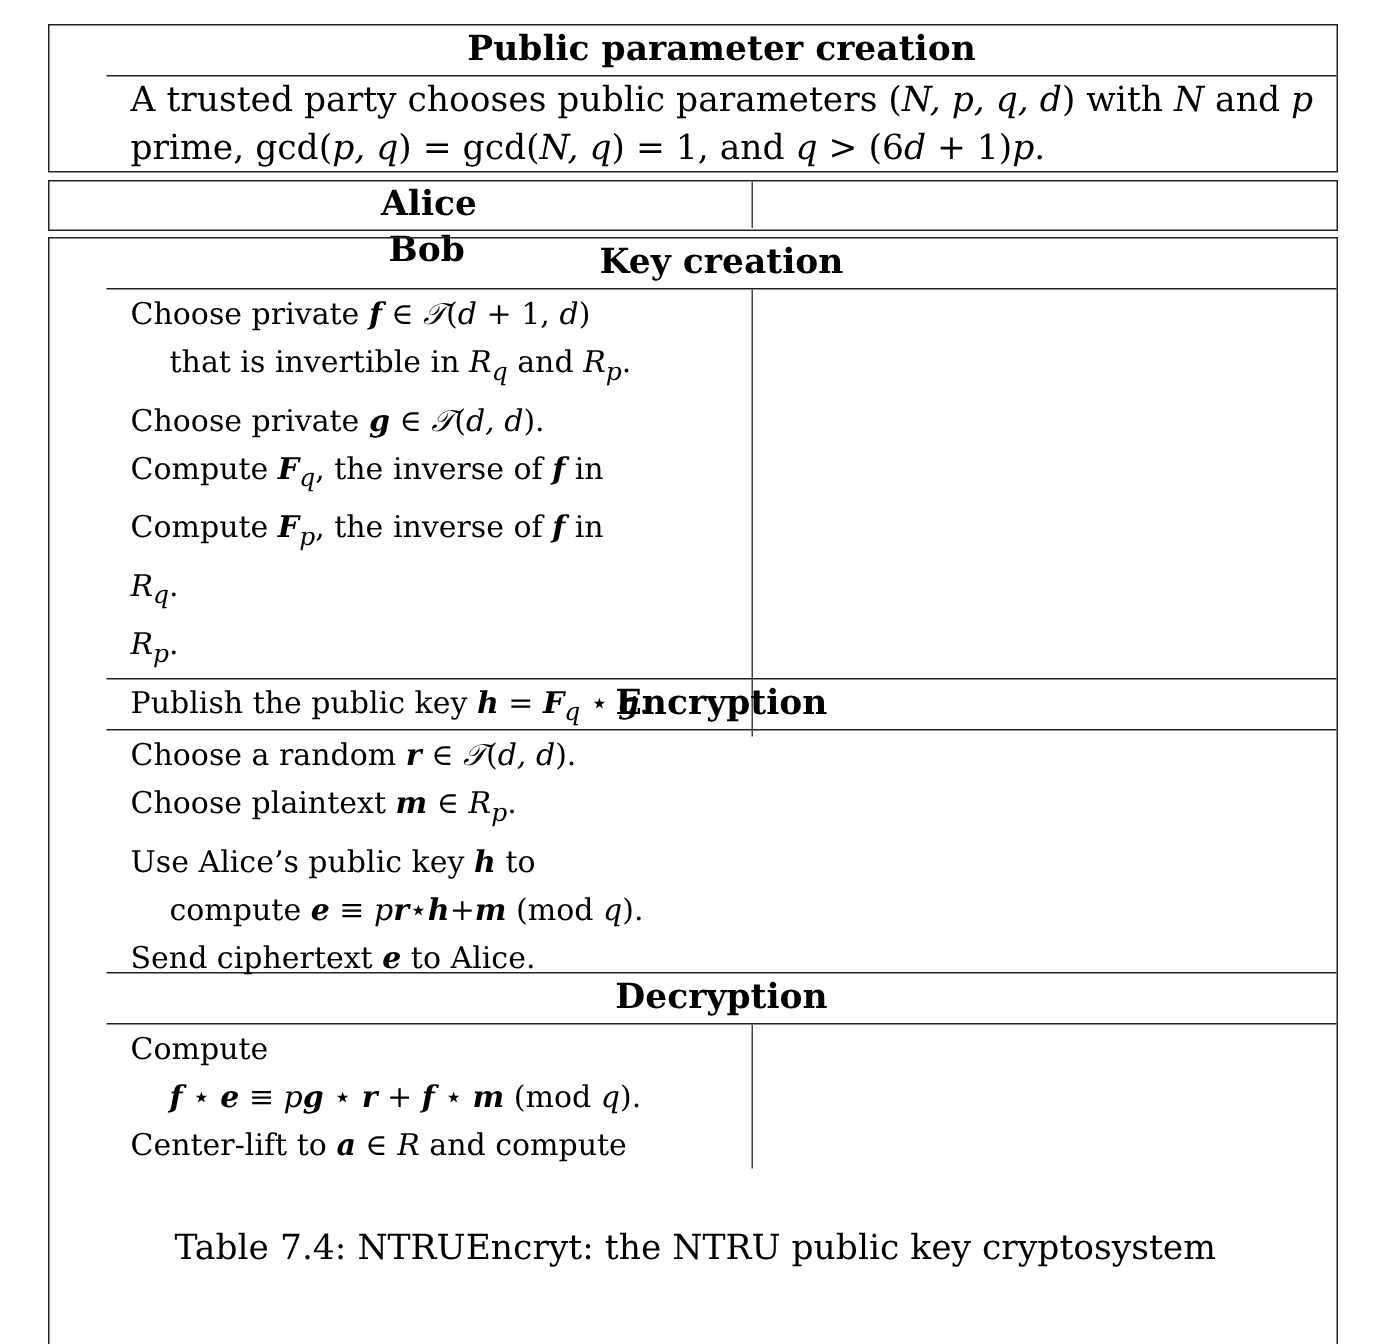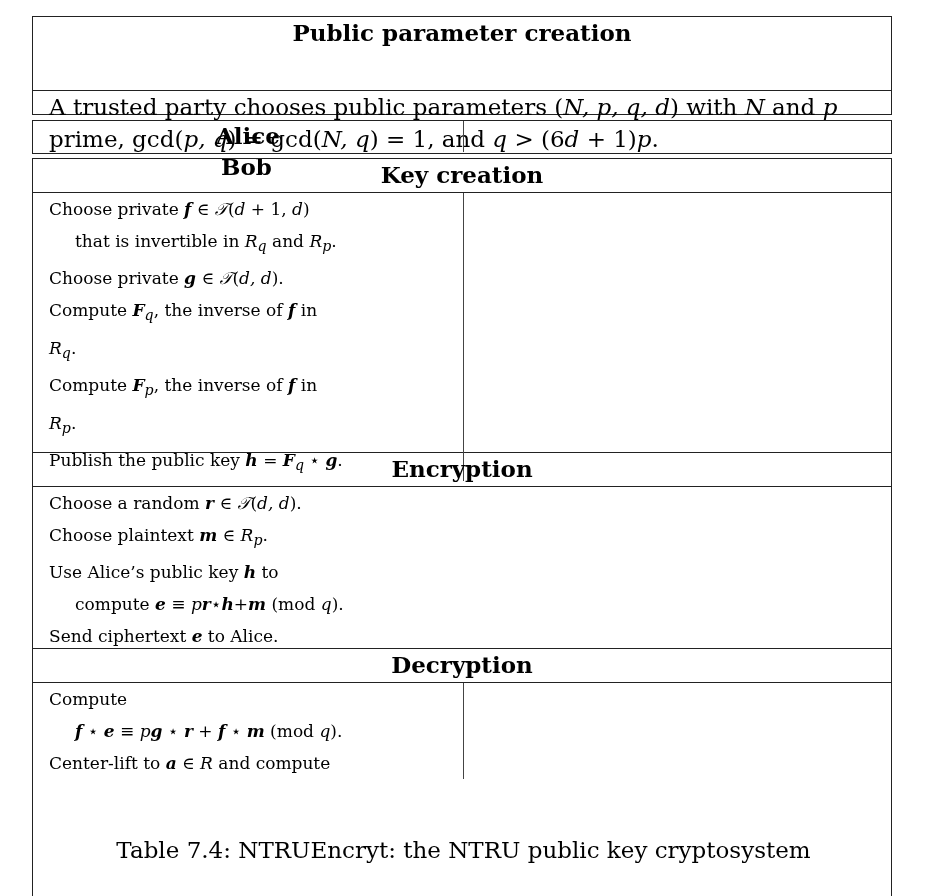--- a/index.html
+++ b/index.html
@@ -1,31 +1,31 @@
 <!DOCTYPE html>
 <html><head>
 <meta charset="utf-8">
 <style>
   html, body { margin: 0; padding: 0; background: #ffffff; }
   body { width: 927px; height: 896px; position: relative; overflow: hidden;
          font-family: "DejaVu Serif", "Liberation Serif", serif; color: #000; }
-  .box { position: absolute; left: 32px; width: 860px; border: 1.3px solid #222; box-sizing: border-box; }
+  .box { position: absolute; left: 32px; width: 860px; border: 1.3px solid #222; box-sizing: border-box; padding-left: 38px; }
   .hdr { font-weight: bold; text-align: center; font-size: 23px; line-height: 32px; height: 33px; }
   .rule { border-top: 1.3px solid #222; }
   .row { display: flex; flex-direction: column; }
   .col { box-sizing: border-box; }
   .colL { width: 431px; border-right: 1.3px solid #444; }
   .colR { width: 427px; }
-  .cell { font-size: 17px; line-height: 32px; padding: 0 12px 0 16px; }
+  .cell { font-size: 20px; line-height: 32px; padding: 0 12px 0 16px; }
   .ind { padding-left: 26px; }
-  .params { font-size: 23px; line-height: 32px; padding: 0 12px 0 16px; height: 64px; margin-top: 40px; }
+  .params { font-size: 23px; line-height: 32px; padding: 0 12px 0 16px; height: 64px; }
   .line { white-space: nowrap; }
   .m { font-style: italic; }
   .b { font-weight: bold; font-style: italic; }
-  .caption { position: absolute; left: 0; width: 927px; top: 835px; text-align: center; font-size: 23px; line-height: 30px; }
+  .caption { position: absolute; left: 0; width: 927px; top: 817px; text-align: center; font-size: 23px; line-height: 30px; }
 </style>
 </head>
 <body>
 
 <div class="box" style="top:16px; height:99px;">
   <div class="hdr">Public parameter creation</div>
   <div class="rule params">
     <div class="line">A trusted party chooses public parameters (<span class="m">N, p, q, d</span>) with <span class="m">N</span> and <span class="m">p</span></div>
     <div class="line">prime, gcd(<span class="m">p, q</span>) = gcd(<span class="m">N, q</span>) = 1, and <span class="m">q</span> &gt; (6<span class="m">d</span> + 1)<span class="m">p</span>.</div>
   </div>
@@ -39,22 +39,22 @@
 </div>
 
 <div class="box" style="top:158px; height:824px;">
   <div class="hdr">Key creation</div>
   <div class="row rule" style="height:259px;">
     <div class="col colL cell">
       <div class="line">Choose private <span class="b">f</span> ∈ <span class="m">𝒯</span>(<span class="m">d</span> + 1, <span class="m">d</span>)</div>
       <div class="line ind">that is invertible in <span class="m">R<sub>q</sub></span> and <span class="m">R<sub>p</sub></span>.</div>
       <div class="line">Choose private <span class="b">g</span> ∈ <span class="m">𝒯</span>(<span class="m">d, d</span>).</div>
       <div class="line">Compute <span class="b">F</span><sub class="m">q</sub>, the inverse of <span class="b">f</span> in</div>
+      <div class="line">Compute <span class="b">F</span><sub class="m">p</sub>, the inverse of <span class="b">f</span> in</div>
       <div class="line"><span class="m">R<sub>q</sub></span>.</div>
-      <div class="line">Compute <span class="b">F</span><sub class="m">p</sub>, the inverse of <span class="b">f</span> in</div>
       <div class="line"><span class="m">R<sub>p</sub></span>.</div>
       <div class="line">Publish the public key <span class="b">h</span> = <span class="b">F</span><sub class="m">q</sub> ⋆ <span class="b">g</span>.</div>
     </div>
     <div class="col colR cell"></div>
   </div>
 
   <div class="hdr rule">Encryption</div>
   <div class="row rule" style="height:161px;">
     <div class="col colL cell"></div>
     <div class="col colR cell">

